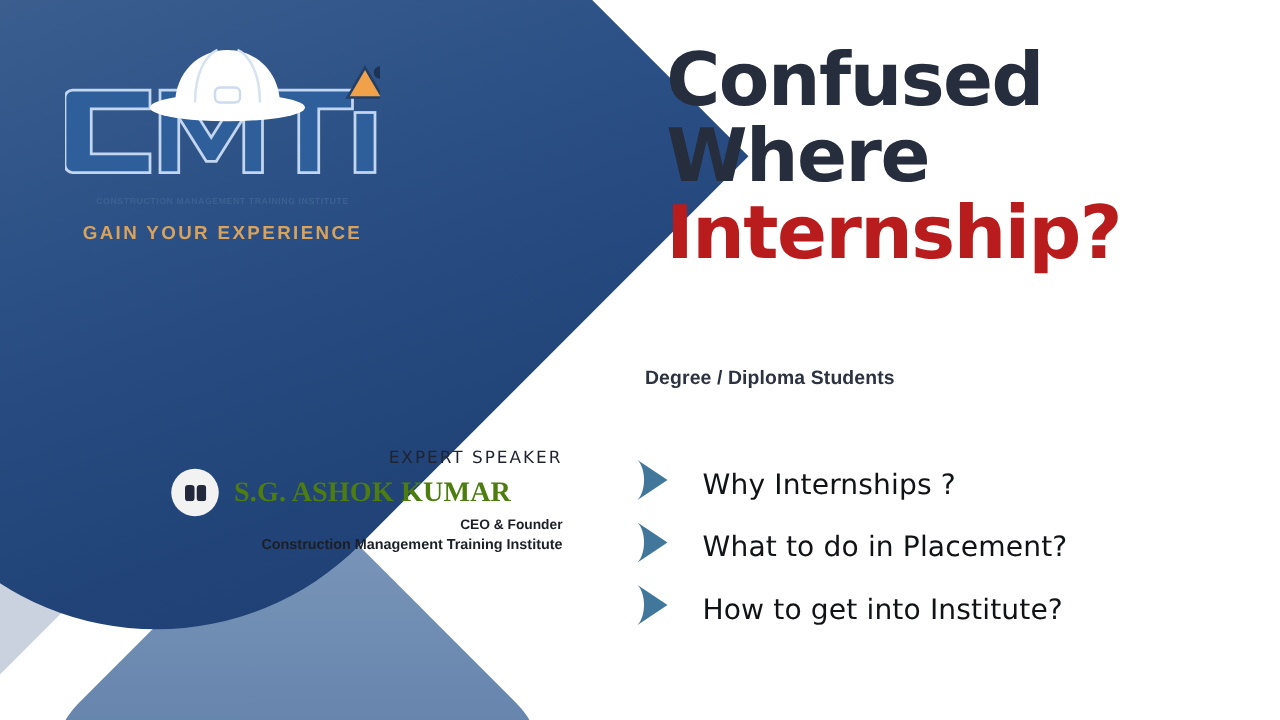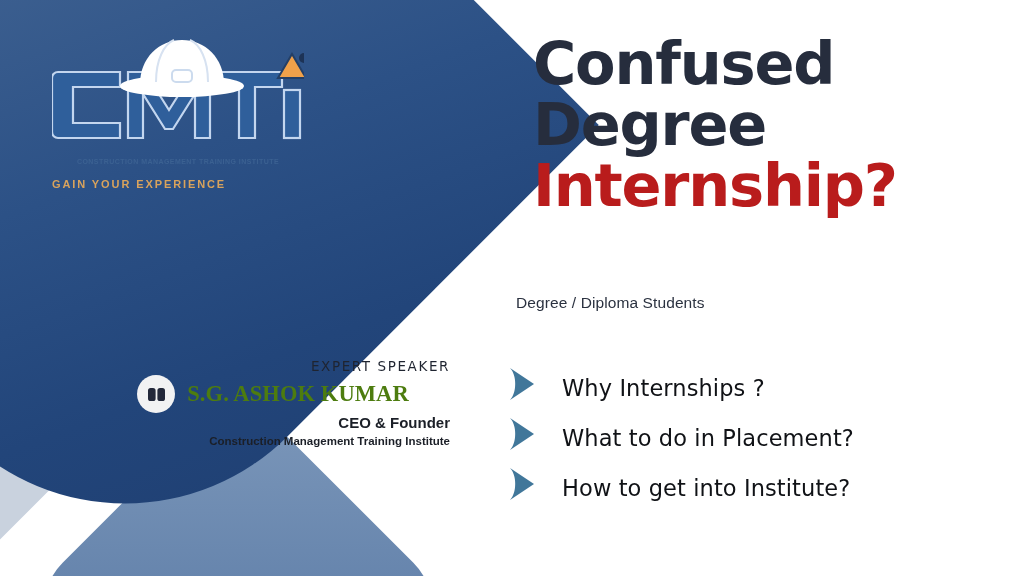--- a/index.html
+++ b/index.html
@@ -48,23 +48,23 @@
 
   
   #logo-block {
     position: absolute;
     left: 52px; top: 26px;
     width: 252px; height: 150px;
   }
   #logo-mark { position: absolute; left: 0; top: 0; width: 252px; height: 118px; }
   #logo-tagline {
     position: absolute; left: 0; top: 152px; width: 252px;
-    text-align: left;
+    text-align: center;
     font-family: "Liberation Sans", sans-serif;
-    font-size: 11px; font-weight: 700; letter-spacing: 1.9px;
+    font-size: 15px; font-weight: 700; letter-spacing: 1.9px;
     color: #d9a35c;
     white-space: nowrap;
   }
   #logo-subtitle {
     position: absolute; left: 0; top: 132px; width: 252px;
     text-align: center;
     font-size: 7px; font-weight: 700; letter-spacing: 0.45px;
     color: #3e6494;
     white-space: nowrap;
     opacity: .85;
@@ -99,21 +99,21 @@
   }
   #speaker-avatar svg { display: block; }
   #speaker-name {
     font-family: Liberation Serif, serif;
     font-size: 22.5px; font-weight: 700; letter-spacing: .1px;
     color: #4d7c0f;
     padding-left: 26px;
   }
   #speaker-role {
     margin-top: 7px;
-    font-size: 15px; font-weight: 700; color: #1b1f27;
+    font-size: 11px; font-weight: 700; color: #1b1f27;
   }
   #speaker-org {
     margin-top: 4px;
     font-size: 11.5px; font-weight: 700; color: #1b1f27;
   }
 
   
   #headline {
     position: absolute;
     left: 512px; top: 34px;
@@ -128,21 +128,21 @@
     letter-spacing: -1.2px;
     color: #262d3d;
     white-space: nowrap;
   }
   .headline-line.accent { color: #b91c1c; }
 
   #subtitle {
     position: absolute;
     left: 516px; top: 294px;
     font-family: "Liberation Sans", sans-serif;
-    font-size: 15.5px; font-weight: 400;
+    font-size: 15.5px; font-weight: 700;
     color: #2b3240;
     letter-spacing: .1px;
   }
 
   #bullets {
     position: absolute;
     left: 508px; top: 352px;
     width: 500px;
   }
   .bullet-row {
@@ -213,21 +213,21 @@
         </svg>
       </div>
       <div id="speaker-name">S.G. ASHOK KUMAR</div>
     </div>
     <div id="speaker-role">CEO &amp; Founder</div>
     <div id="speaker-org">Construction Management Training Institute</div>
   </div>
 
   <div id="headline">
     <div class="headline-line">Confused</div>
-    <div class="headline-line">Degree</div>
+    <div class="headline-line">Where</div>
     <div class="headline-line accent">Internship?</div>
   </div>
 
   <div id="subtitle">Degree / Diploma Students</div>
 
   <div id="bullets">
 
     <div class="bullet-row">
       <span class="bullet-marker">
         <svg width="28" height="34" viewBox="0 0 28 34">

